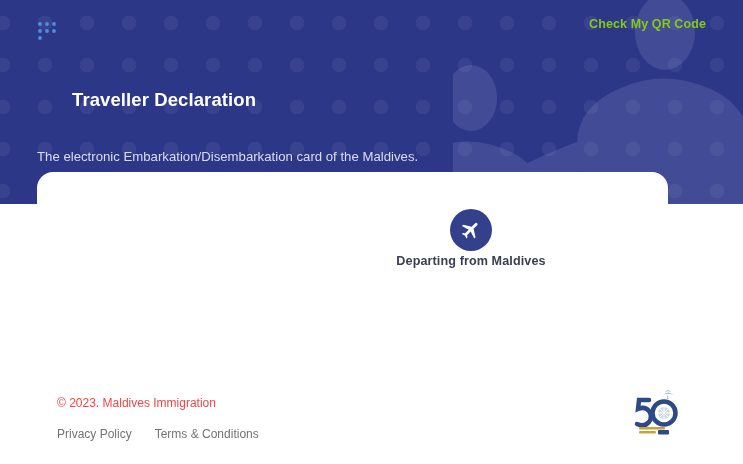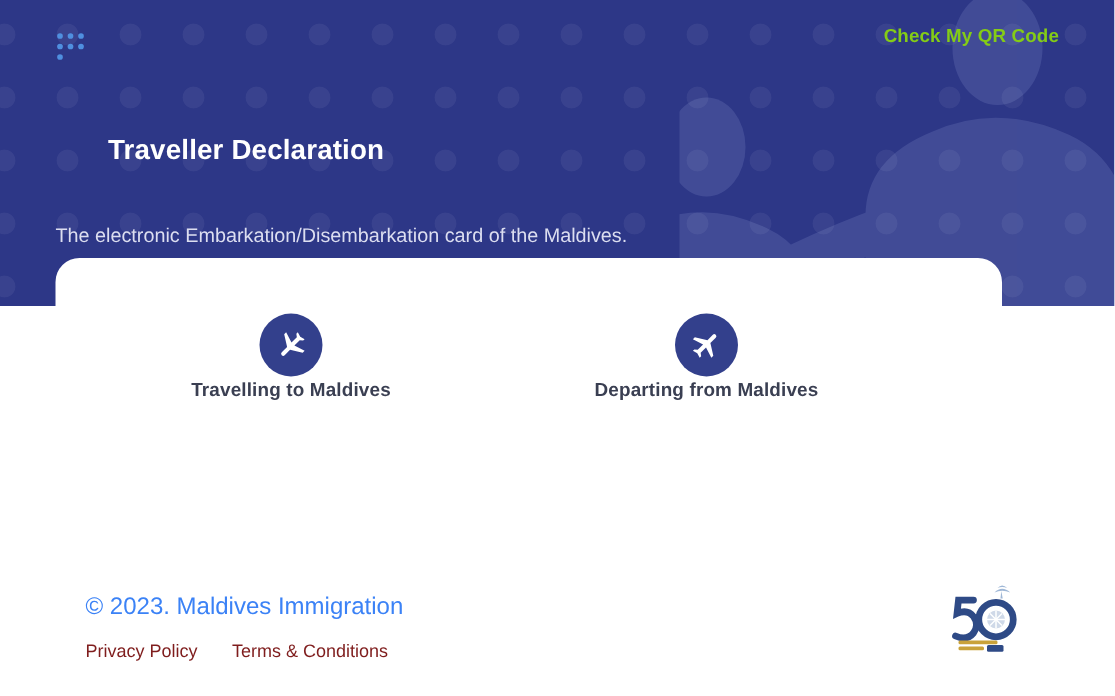--- a/index.html
+++ b/index.html
@@ -169,33 +169,33 @@
     position: absolute;
     left: 0; bottom: 0;
     width: 743px;
     height: 120px;
     background: #ffffff;
   }
 
   .copyright {
     position: absolute;
     left: 57px; top: 52px;
-    color: #3b82f6;
-    font-size: 16px;
+    color: #ef4444;
+    font-size: 12px;
     white-space: nowrap;
   }
 
   .footer-links {
     position: absolute;
     left: 57px; top: 83px;
     display: flex;
     gap: 23px;
   }
   .footer-link {
-    color: #7f1d1d;
+    color: #737373;
     font-size: 12px;
     text-decoration: none;
     white-space: nowrap;
     cursor: pointer;
   }
 
   .anniv-logo {
     position: absolute;
     right: 63px; top: 43px;
     width: 52px; height: 48px;
@@ -244,30 +244,20 @@
 
       <h1 class="hero-title">Traveller Declaration</h1>
       <p class="hero-sub">The electronic Embarkation/Disembarkation card of the Maldives.</p>
 
     </div>
   </div>
 
   <div class="card">
     <div class="options">
 
-      <a class="option option-arrive" href="#">
-        <span class="option-circle">
-          <svg width="22" height="22" viewBox="0 0 24 24" aria-hidden="true">
-            <g transform="rotate(-135 12 12)">
-              <path fill="#ffffff" d="M21 16v-2l-8-5V3.5a1.5 1.5 0 0 0-3 0V9l-8 5v2l8-2.5V19l-2 1.5V22l3.5-1 3.5 1v-1.5L13 19v-5.5z"></path>
-            </g>
-          </svg>
-        </span>
-        <span class="option-label">Travelling to Maldives</span>
-      </a>
 
       <a class="option option-depart" href="#">
         <span class="option-circle">
           <svg width="22" height="22" viewBox="0 0 24 24" aria-hidden="true">
             <g transform="rotate(45 12 12)">
               <path fill="#ffffff" d="M21 16v-2l-8-5V3.5a1.5 1.5 0 0 0-3 0V9l-8 5v2l8-2.5V19l-2 1.5V22l3.5-1 3.5 1v-1.5L13 19v-5.5z"></path>
             </g>
           </svg>
         </span>
         <span class="option-label">Departing from Maldives</span>

